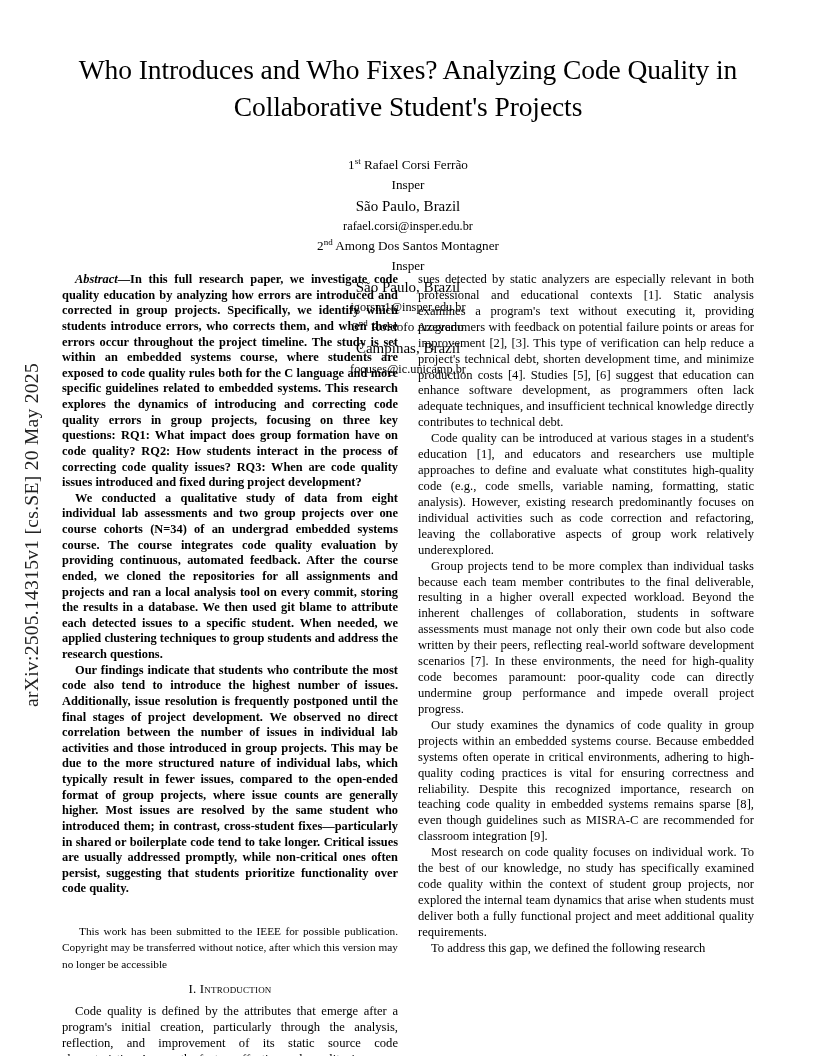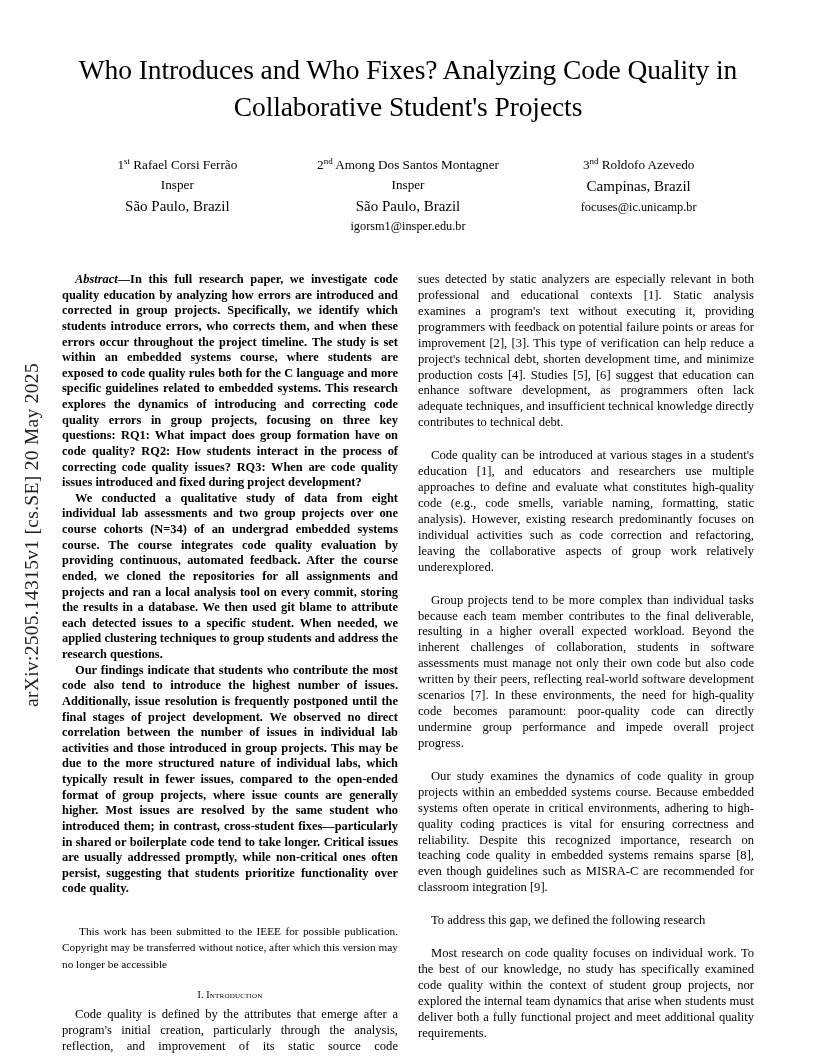--- a/index.html
+++ b/index.html
@@ -58,21 +58,21 @@
     margin: 0;
     letter-spacing: -0.1px;
   }
 
   .authors {
     position: absolute;
     left: 62px;
     top: 155px;
     width: 692px;
     display: flex;
-    flex-direction: row;
+    flex-direction: column;
   }
   .author {
     flex: 1 1 33.33%;
     text-align: center;
     line-height: 1.50;
   }
   .author .a-name { font-size: 13.2px; }
   .author .a-name sup { font-size: 9px; vertical-align: super; }
   .author .a-affil { font-size: 13.2px; }
   .author .a-city { font-size: 15px; }
@@ -126,48 +126,49 @@
   .copyright-note {
     margin-top: 26px;
     font-size: 11.3px;
     line-height: 1.45;
     text-align: justify;
     text-indent: 17px;
   }
 
   .section-heading {
     text-align: center;
-    font-size: 10px;
+    font-size: 13px;
     font-variant: small-caps;
-    margin-top: 17px;
+    margin-top: 9px;
     margin-bottom: 7px;
     letter-spacing: 0.2px;
   }
 
-  .para-gap { margin-top: 17px; }
+  .para-gap { margin-top: 0px; }
 </style>
 </head>
 <body>
 
 <div class="page">
 
   <div class="arxiv-stamp">
     <div class="txt">arXiv:2505.14315v1  [cs.SE]  20 May 2025</div>
   </div>
 
   <div class="title-block">
     <h1 class="paper-title">Who Introduces and Who Fixes? Analyzing Code Quality in Collaborative Student's Projects</h1>
   </div>
 
   <div class="authors">
 
     <div class="author">
       <div class="a-name"><span>1</span><sup>st</sup> <span>Rafael Corsi Ferrão</span></div>
       <div class="a-affil">Insper</div>
       <div class="a-city">São Paulo, Brazil</div>
+      <div class="a-email">rafael.corsi@insper.edu.br</div>
     </div>
 
     <div class="author">
       <div class="a-name"><span>2</span><sup>nd</sup> <span>Among Dos Santos Montagner</span></div>
       <div class="a-affil">Insper</div>
       <div class="a-city">São Paulo, Brazil</div>
       <div class="a-email">igorsm1@insper.edu.br</div>
     </div>
 
     <div class="author">
@@ -196,20 +197,20 @@
       <p class="indent">Code quality is defined by the attributes that emerge after a program's initial creation, particularly through the analysis, reflection, and improvement of its static source code characteristics. Among the factors affecting code quality, is-</p>
 
     </div>
 
     <div class="col">
 
       <p>sues detected by static analyzers are especially relevant in both professional and educational contexts [1]. Static analysis examines a program's text without executing it, providing programmers with feedback on potential failure points or areas for improvement [2], [3]. This type of verification can help reduce a project's technical debt, shorten development time, and minimize production costs [4]. Studies [5], [6] suggest that education can enhance software development, as programmers often lack adequate techniques, and insufficient technical knowledge directly contributes to technical debt.</p>
       <p class="indent para-gap">Code quality can be introduced at various stages in a student's education [1], and educators and researchers use multiple approaches to define and evaluate what constitutes high-quality code (e.g., code smells, variable naming, formatting, static analysis). However, existing research predominantly focuses on individual activities such as code correction and refactoring, leaving the collaborative aspects of group work relatively underexplored.</p>
       <p class="indent para-gap">Group projects tend to be more complex than individual tasks because each team member contributes to the final deliverable, resulting in a higher overall expected workload. Beyond the inherent challenges of collaboration, students in software assessments must manage not only their own code but also code written by their peers, reflecting real-world software development scenarios [7]. In these environments, the need for high-quality code becomes paramount: poor-quality code can directly undermine group performance and impede overall project progress.</p>
       <p class="indent para-gap">Our study examines the dynamics of code quality in group projects within an embedded systems course. Because embedded systems often operate in critical environments, adhering to high-quality coding practices is vital for ensuring correctness and reliability. Despite this recognized importance, research on teaching code quality in embedded systems remains sparse [8], even though guidelines such as MISRA-C are recommended for classroom integration [9].</p>
+      <p class="indent para-gap">Most research on code quality focuses on individual work. To the best of our knowledge, no study has specifically examined code quality within the context of student group projects, nor explored the internal team dynamics that arise when students must deliver both a fully functional project and meet additional quality requirements.</p>
       <p class="indent para-gap">To address this gap, we defined the following research</p>
-      <p class="indent para-gap">Most research on code quality focuses on individual work. To the best of our knowledge, no study has specifically examined code quality within the context of student group projects, nor explored the internal team dynamics that arise when students must deliver both a fully functional project and meet additional quality requirements.</p>
 
     </div>
 
   </div>
 
 </div>
 
 </body></html>

